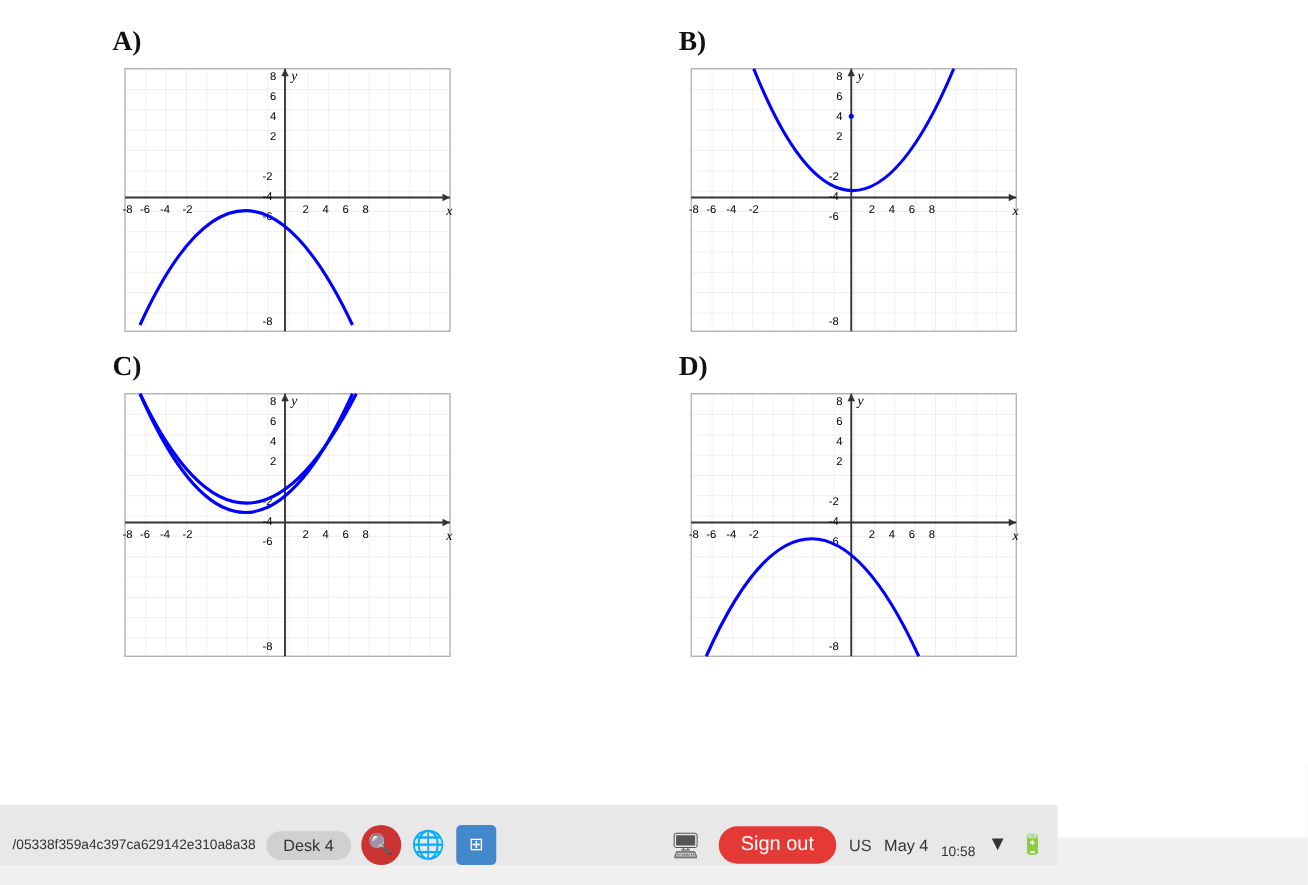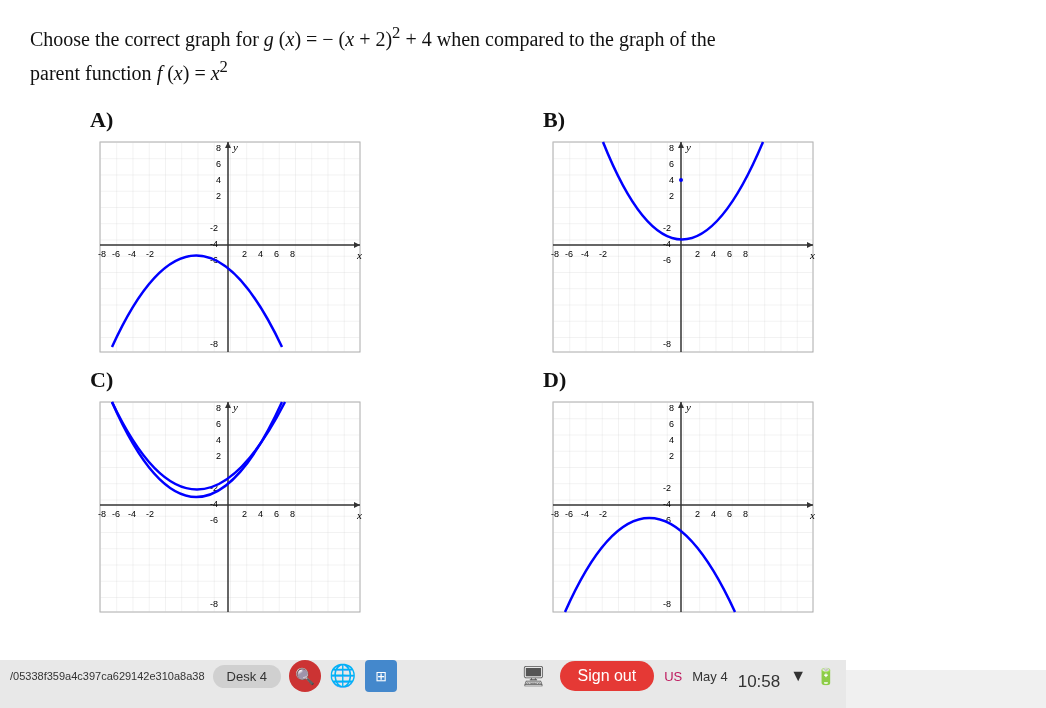--- a/index.html
+++ b/index.html
@@ -54,27 +54,27 @@
     }
 
     svg.graph-svg {
       width: 280px;
       height: 220px;
     }
 
     
     .taskbar {
       position: absolute;
-      bottom: 0;
+      bottom: 16px;
       left: 0;
       width: 846px;
       height: 48px;
       background: #e8e8e8;
       display: flex;
-      align-items: flex-start;
+      align-items: flex-end;
       justify-content: space-between;
       padding: 0 10px;
     }
 
     .taskbar-left {
       display: flex;
       align-items: center;
       gap: 8px;
     }
 
@@ -132,54 +132,50 @@
       border-radius: 20px;
       padding: 6px 18px;
       font-size: 16px;
       font-family: Arial, sans-serif;
       cursor: pointer;
     }
 
     .region-text {
       font-size: 13px;
       font-family: Arial, sans-serif;
-      color: #be185d;
+      color: #404040;
     }
 
     .date-text {
       font-size: 13px;
       font-family: Arial, sans-serif;
       color: #333;
     }
 
     .time-text {
-      font-size: 17px;
+      font-size: 11px;
       font-family: Arial, sans-serif;
       color: #333;
       margin-top: 12px;
     }
 
     .wifi-icon {
       font-size: 16px;
       color: #333;
     }
 
     .battery-icon {
       font-size: 16px;
       color: #333;
     }
   </style>
 </head>
 <body>
 
 <div class="main-content">
-  <div class="question-text">
-    Choose the correct graph for <em>g</em> (<em>x</em>) = − (<em>x</em> + 2)<sup>2</sup> + 4 when compared to the graph of the<br>
-    parent function <em>f</em> (<em>x</em>) = <em>x</em><sup>2</sup>
-  </div>
 
   <div class="graphs-container">
 
     <div class="graph-item">
       <div class="graph-label">A)</div>
       <div class="graph-wrapper">
         <svg class="graph-svg" viewBox="0 0 280 220">
 
           <rect x="10" y="5" width="260" height="210" fill="white" stroke="#aaa" stroke-width="1"></rect>
 

